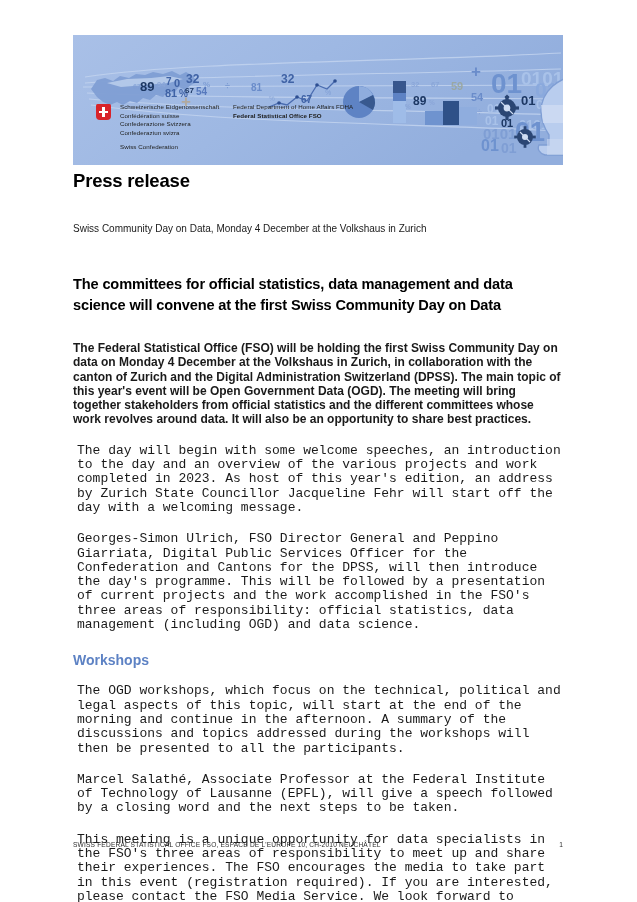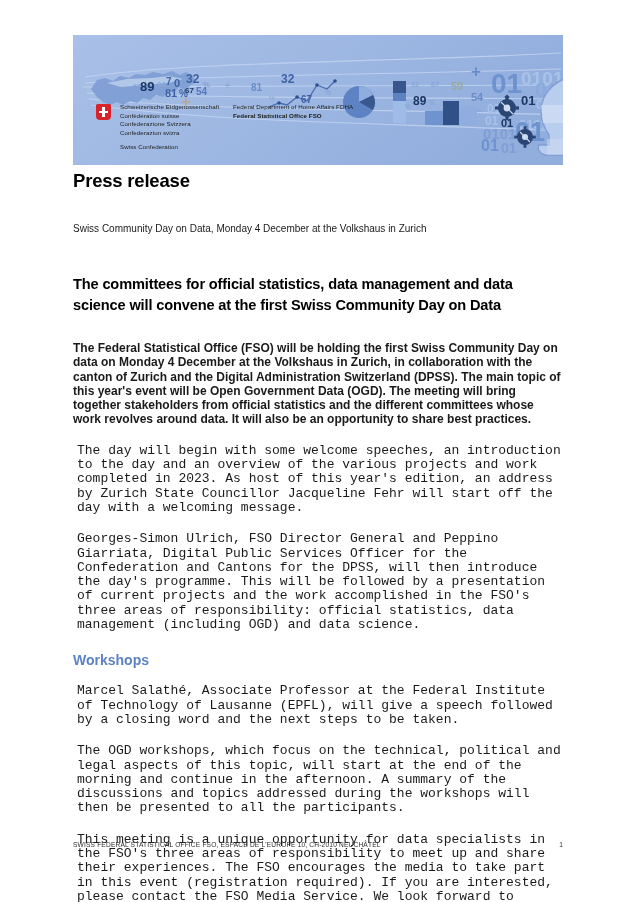--- a/index.html
+++ b/index.html
@@ -330,22 +330,22 @@
   </div>
 
   <div class="content">
     <h1 class="press">Press release</h1>
     <p class="subject">Swiss Community Day on Data, Monday 4 December at the Volkshaus in Zurich</p>
     <h2 class="headline">The committees for official statistics, data management and data science will convene at the first Swiss Community Day on Data</h2>
     <p class="lead">The Federal Statistical Office (FSO) will be holding the first Swiss Community Day on data on Monday 4 December at the Volkshaus in Zurich, in collaboration with the canton of Zurich and the Digital Administration Switzerland (DPSS). The main topic of this year's event will be Open Government Data (OGD). The meeting will bring together stakeholders from official statistics and the different committees whose work revolves around data. It will also be an opportunity to share best practices.</p>
     <p class="body">The day will begin with some welcome speeches, an introduction to the day and an overview of the various projects and work completed in 2023. As host of this year's edition, an address by Zurich State Councillor Jacqueline Fehr will start off the day with a welcoming message.</p>
     <p class="body">Georges-Simon Ulrich, FSO Director General and Peppino Giarriata, Digital Public Services Officer for the Confederation and Cantons for the DPSS, will then introduce the day's programme. This will be followed by a presentation of current projects and the work accomplished in the FSO's three areas of responsibility: official statistics, data management (including OGD) and data science.</p>
     <h3 class="sub">Workshops</h3>
+    <p class="body">The OGD workshops, which focus on the technical, political and legal aspects of this topic, will start at the end of the morning and continue in the afternoon. A summary of the discussions and topics addressed during the workshops will then be presented to all the participants.</p>
     <p class="body">Marcel Salathé, Associate Professor at the Federal Institute of Technology of Lausanne (EPFL), will give a speech followed by a closing word and the next steps to be taken.</p>
-    <p class="body">The OGD workshops, which focus on the technical, political and legal aspects of this topic, will start at the end of the morning and continue in the afternoon. A summary of the discussions and topics addressed during the workshops will then be presented to all the participants.</p>
     <p class="body">This meeting is a unique opportunity for data specialists in the FSO's three areas of responsibility to meet up and share their experiences. The FSO encourages the media to take part in this event (registration required). If you are interested, please contact the FSO Media Service. We look forward to seeing you.</p>
   </div>
 
   <div class="footer">
     <div class="rule"></div>
     <span>SWISS FEDERAL STATISTICAL OFFICE FSO, ESPACE DE L'EUROPE 10, CH-2010 NEUCHÂTEL</span>
     <span>1</span>
   </div>
 
 </div>

